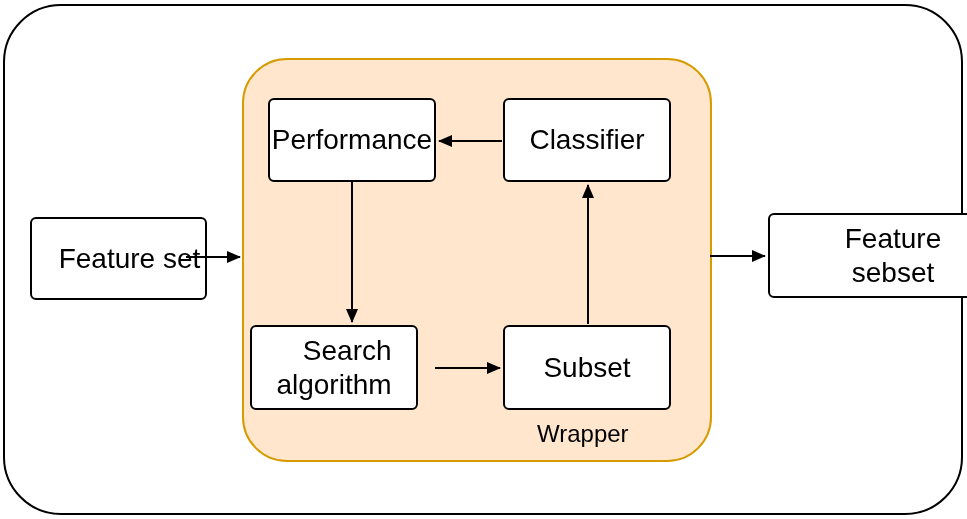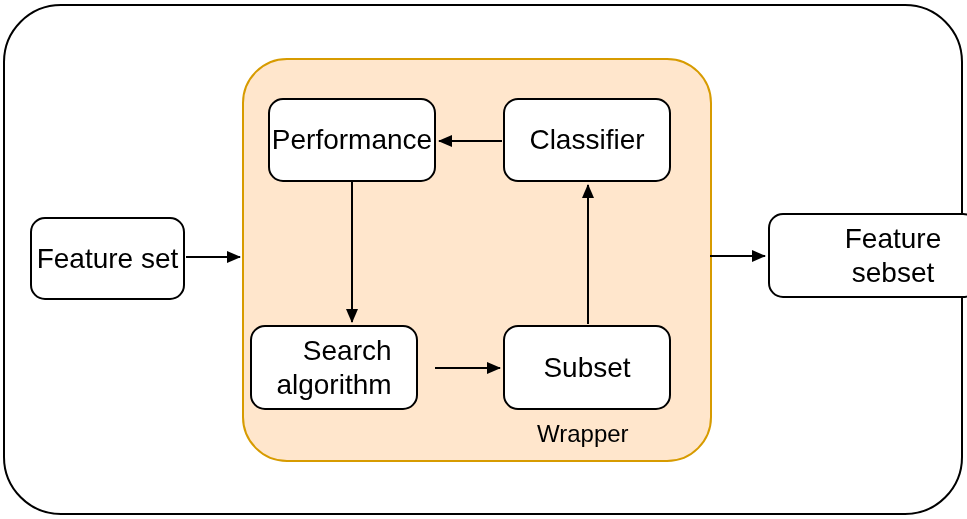--- a/index.html
+++ b/index.html
@@ -25,34 +25,34 @@
     left: 242px; top: 58px;
     width: 466px; height: 400px;
     background: #FFE6CC;
     border: 2px solid #D79B00;
     border-radius: 45px;
   }
   .node {
     position: absolute;
     background: #ffffff;
     border: 2px solid #000000;
-    border-radius: 15px;
+    border-radius: 6px;
     display: flex;
     align-items: center;
     justify-content: center;
     text-align: center;
     font-size: 28px;
     line-height: 1.2;
   }
   .node-label { white-space: pre-line; }
   .node-performance      { left: 268px; top: 98px;  width: 164px; height: 80px; }
   .node-classifier       { left: 503px; top: 98px;  width: 164px; height: 80px; text-align: center; }
   .node-search-algorithm { left: 250px; top: 325px; width: 164px; height: 81px; text-align: right; }
   .node-subset           { left: 503px; top: 325px; width: 164px; height: 81px; }
-  .node-feature-set      { left: 30px;  top: 217px; width: 151px; height: 79px; }
+  .node-feature-set      { left: 30px;  top: 217px; width: 151px; height: 79px; padding-left: 22px; }
   .node-feature-subset   { left: 768px; top: 213px; width: 166px; height: 81px; padding-left: 40px; }
   .wrapper-label {
     position: absolute;
     left: 537px; top: 417px;
     width: 130px; height: 34px;
     font-size: 24px;
     text-align: left;
     line-height: 34px;
   }
   .edges {

